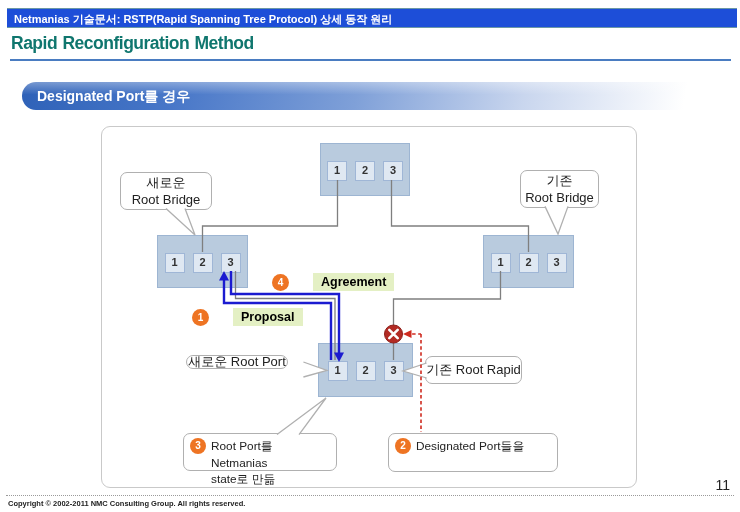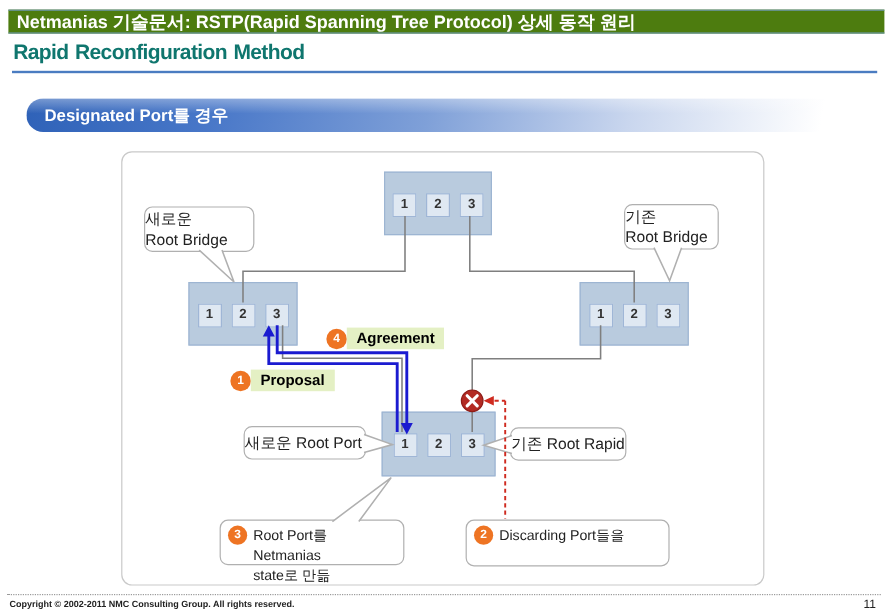--- a/index.html
+++ b/index.html
@@ -5,22 +5,22 @@
   html,body{margin:0;padding:0;}
   body{
     width:740px;height:512px;position:relative;background:#ffffff;
     font-family:"Liberation Sans","DejaVu Sans",sans-serif;
     overflow:hidden;
   }
   .abs{position:absolute;}
   
   .topbar{
     left:7px;top:8px;width:730px;height:20px;
-    background:#4d7c0f;border-top:1px solid #6b97a6;border-bottom:1px solid #6b97a6;
-    color:#ffffff;font-size:15px;font-weight:bold;line-height:20px;
+    background:#1d4ed8;border-top:1px solid #6b97a6;border-bottom:1px solid #6b97a6;
+    color:#ffffff;font-size:11px;font-weight:bold;line-height:20px;
     padding-left:7px;box-sizing:border-box;
   }
   .slide-title{
     left:11px;top:33px;font-size:17.5px;font-weight:bold;color:#0f766e;
     letter-spacing:-0.5px;word-spacing:1px;
   }
   .title-rule{left:10px;top:59px;width:721px;height:2.4px;background:#4a7cc1;}
   .section-pill{
     left:22px;top:82px;width:696px;height:28px;border-radius:14px 8px 8px 14px;
     background:
@@ -41,42 +41,42 @@
   .port{
     width:20px;height:20px;box-sizing:border-box;flex:0 0 auto;
     background:#dfe8f2;border:1.5px solid #9fb6d6;
     font-size:11px;font-weight:bold;color:#333333;
     text-align:center;line-height:17px;
   }
   .bubble{
     background:#ffffff;border:1.4px solid #b0b0b0;border-radius:7px;
     box-sizing:border-box;color:#222222;
   }
-  .bubble.center{display:flex;flex-direction:column;justify-content:center;align-items:flex-start;}
+  .bubble.center{display:flex;flex-direction:column;justify-content:center;align-items:center;}
   .rb-line{font-size:13px;line-height:17px;}
   .rp-text{font-size:13px;}
   .step-callout{
     display:grid;grid-template-columns:16px 1fr;column-gap:5px;
     padding:4px 4px 0 6px;font-size:11.8px;line-height:16.5px;
   }
   .num-circle{
     width:16px;height:16px;border-radius:50%;background:#ee7423;
     color:#ffffff;font-size:10px;font-weight:bold;text-align:center;line-height:16px;
     flex:0 0 auto;
   }
   .step-label-group{display:flex;align-items:center;}
   .hl-green{
     background:#e4f0c4;color:#000000;font-size:12.5px;font-weight:bold;
-    padding:2px 8px;margin-left:0;white-space:nowrap;
+    padding:2px 8px;margin-left:24px;white-space:nowrap;
   }
   .overlay{left:0;top:0;width:740px;height:512px;pointer-events:none;z-index:10;}
   
   .footer-rule{left:6px;top:495px;width:728px;border-top:1px dotted #9a9a9a;}
   .copyright{left:8px;top:499px;font-size:7.5px;font-weight:bold;color:#222222;}
-  .page-num{right:10px;top:499px;font-size:10px;color:#222222;}
+  .page-num{right:10px;top:477px;font-size:14px;color:#222222;}
 </style>
 </head>
 <body>
 
 <div class="abs topbar">Netmanias 기술문서: RSTP(Rapid Spanning Tree Protocol) 상세 동작 원리</div>
 <div class="abs slide-title">Rapid Reconfiguration Method</div>
 <div class="abs title-rule"></div>
 <div class="abs section-pill">Designated Port를 경우</div>
 
 <div class="abs canvas"></div>
@@ -108,40 +108,40 @@
 <div class="abs bubble center" style="left:120px;top:172px;width:92px;height:38px">
   <span class="rb-line">새로운</span>
   <span class="rb-line">Root Bridge</span>
 </div>
 
 <div class="abs bubble center" style="left:520px;top:170px;width:79px;height:38px">
   <span class="rb-line">기존</span>
   <span class="rb-line">Root Bridge</span>
 </div>
 
-<div class="abs bubble center" style="left:203px;top:355px;width:102px;height:28px">
+<div class="abs bubble center" style="left:186px;top:355px;width:102px;height:14px">
   <span class="rp-text">새로운 Root Port</span>
 </div>
 
 <div class="abs bubble center" style="left:425px;top:356px;width:97px;height:28px">
   <span class="rp-text">기존 Root Rapid</span>
 </div>
 
 <div class="abs bubble step-callout" style="left:183px;top:433px;width:154px;height:38px">
   <span class="num-circle">3</span>
   <span>
     <span>Root Port를 Netmanias</span><br>
     <span>state로 만듦</span>
   </span>
 </div>
 
 <div class="abs bubble step-callout" style="left:388px;top:433px;width:170px;height:39px">
   <span class="num-circle">2</span>
   <span>
-    <span>Discarding Port들을</span><br>
+    <span>Designated Port들을</span><br>
   </span>
 </div>
 
 <div class="abs step-label-group" style="left:272px;top:273px">
   <span class="num-circle" style="width:17px;height:17px;line-height:17px;">4</span>
   <span class="hl-green">Agreement</span>
 </div>
 
 <div class="abs step-label-group" style="left:192px;top:308px">
   <span class="num-circle" style="width:17px;height:17px;line-height:17px;">1</span>

